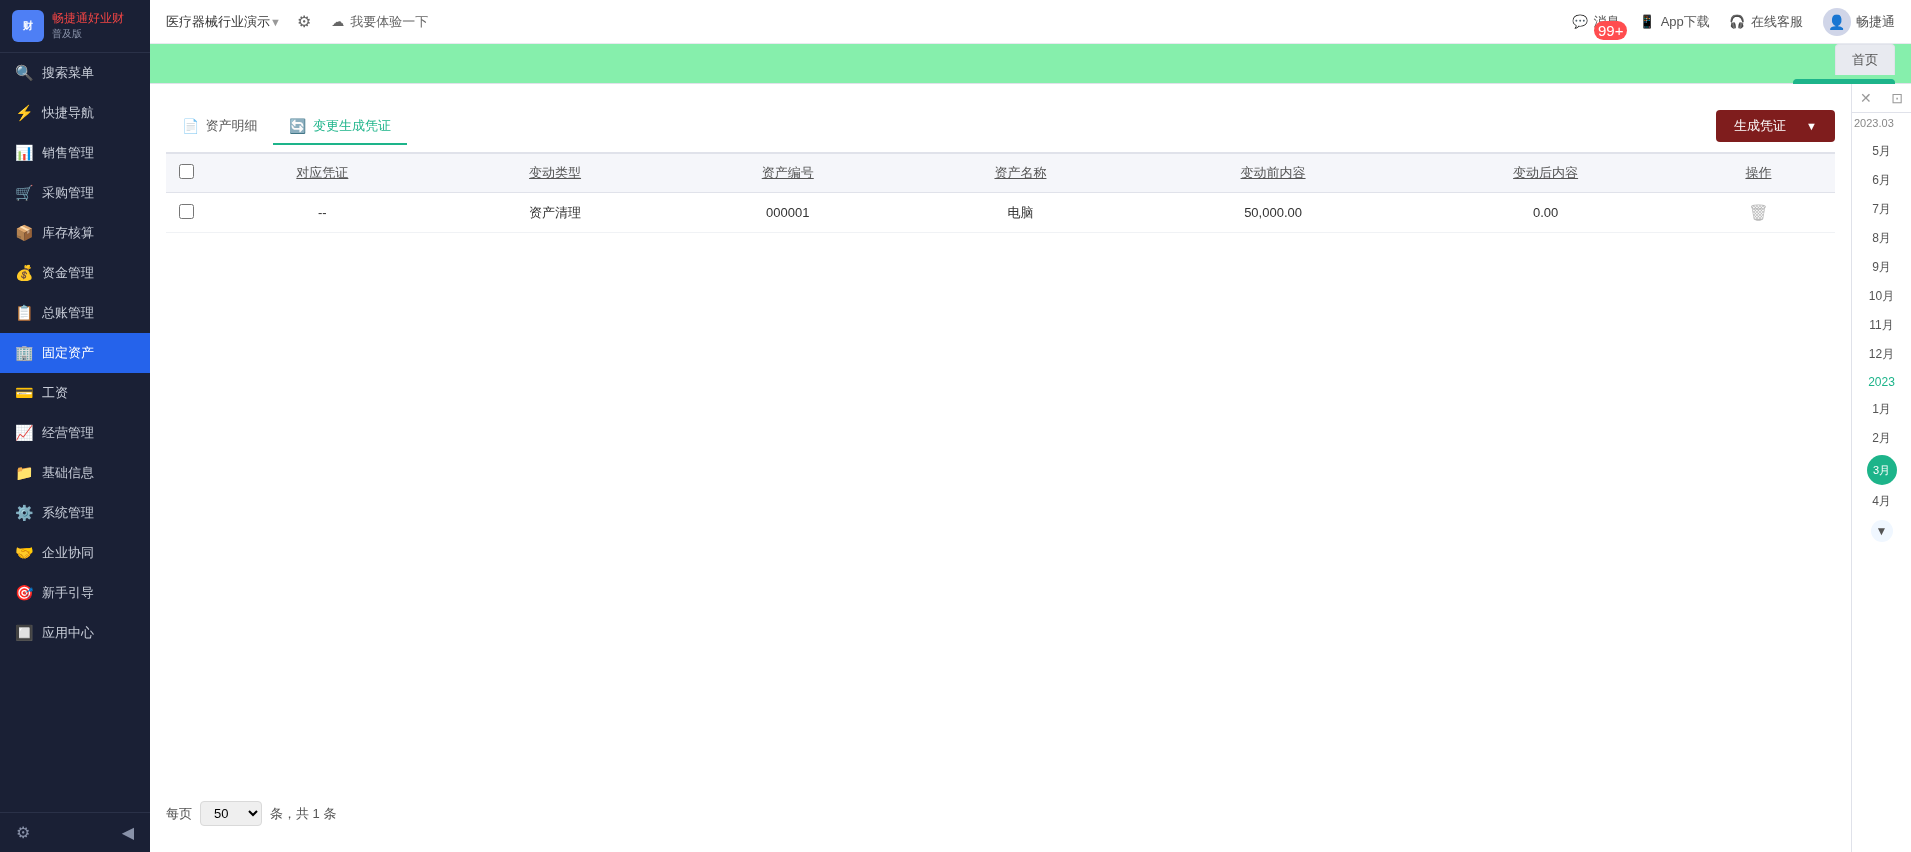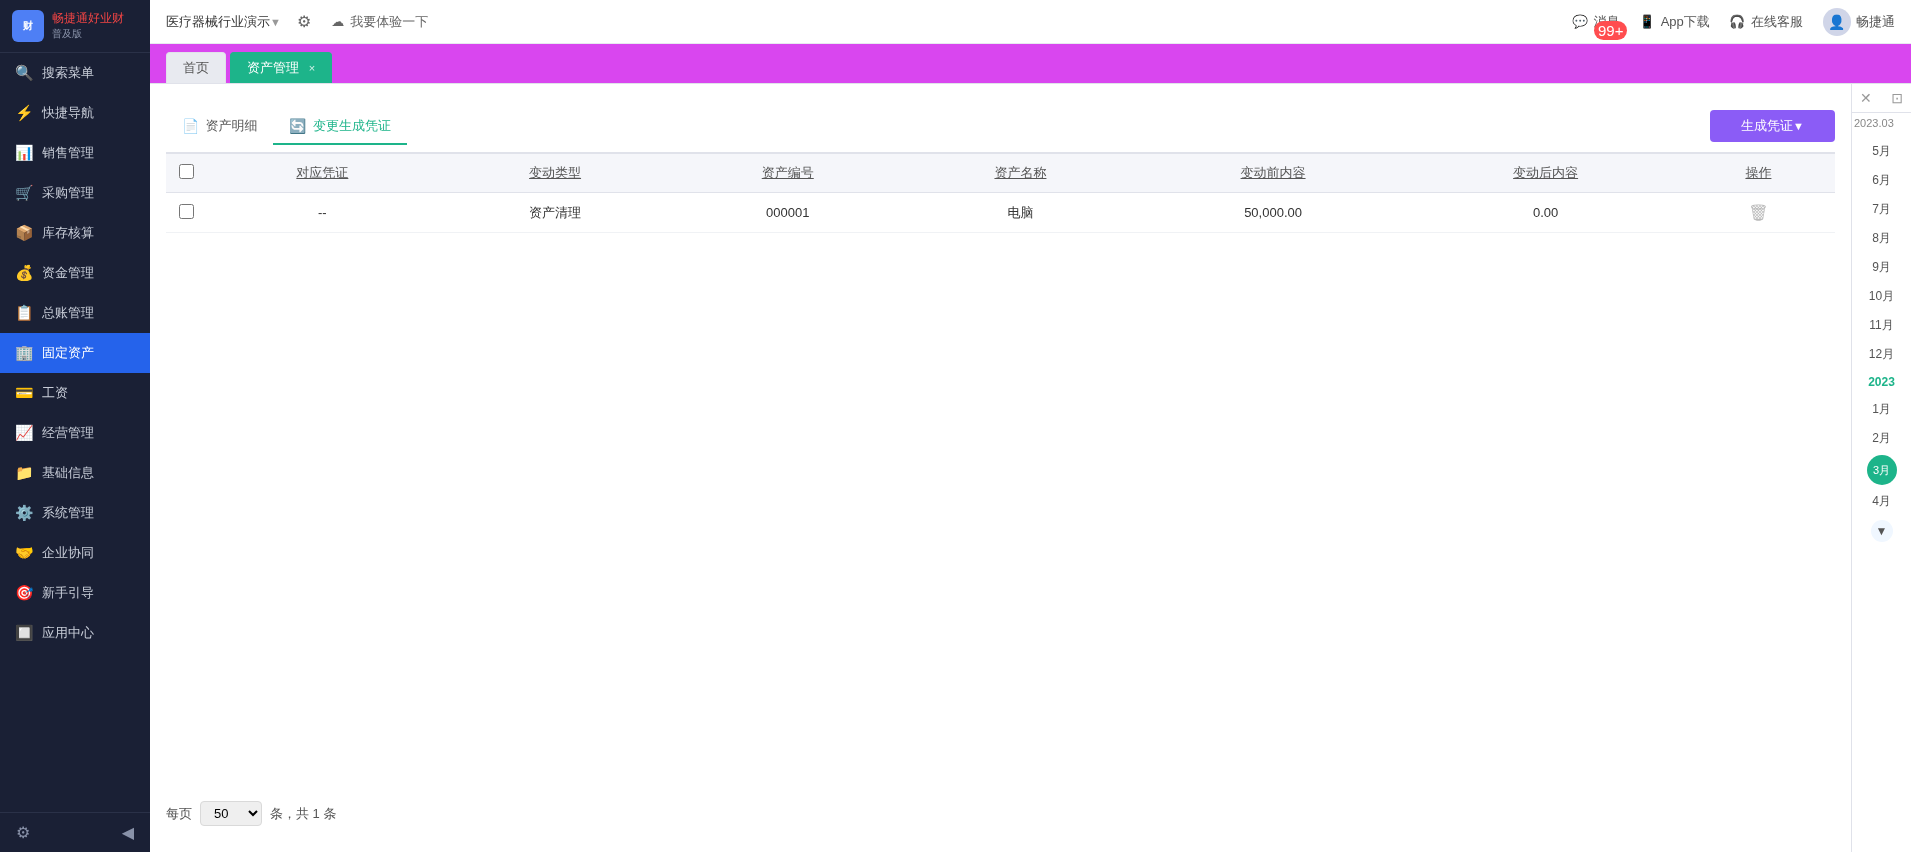--- a/index.html
+++ b/index.html
@@ -99,26 +99,27 @@
     }
     .topbar-avatar {
       width: 28px; height: 28px; border-radius: 50%;
       background: #d0d5e8; display: flex; align-items: center; justify-content: center;
       color: #666; font-size: 14px;
     }
 
     
     .tabbar {
       height: 40px;
-      background: #d946ef;
+      background: #86efac;
       border-bottom: 1px solid #e0e2ea;
       display: flex;
       align-items: flex-end;
       padding: 0 16px;
       gap: 4px;
+      flex-direction: column;
     }
     .tab {
       padding: 6px 16px;
       border-radius: 4px 4px 0 0;
       cursor: pointer;
       font-size: 13px;
       color: #555;
       background: #e8eaf0;
       border: 1px solid #e0e2ea;
       border-bottom: none;
@@ -171,28 +172,28 @@
     .sub-tab-icon { font-size: 14px; }
 
     
     .table-toolbar {
       display: flex;
       justify-content: flex-end;
       align-items: center;
       padding: 10px 0;
     }
     .btn-generate {
-      background: #8b5cf6;
+      background: #7f1d1d;
       color: white;
       border: none;
-      padding: 7px 31px;
+      padding: 7px 18px;
       border-radius: 4px;
       cursor: pointer;
       font-size: 13px;
-      display: flex; align-items: center; gap: 0;
+      display: flex; align-items: center; gap: 20px;
     }
     .btn-arrow { font-size: 11px; }
 
     
     .data-table {
       width: 100%;
       border-collapse: collapse;
       font-size: 13px;
     }
     .data-table th {
@@ -283,21 +284,21 @@
     .month-item.current {
       background: #1db48a;
       color: white;
       border-radius: 50%;
       width: 30px; height: 30px;
       margin: 2px auto;
       padding: 0;
       display: flex; align-items: center; justify-content: center;
       font-size: 11px;
     }
-    .month-item.year-2023 { color: #1db48a; font-weight: bold; }
+    .month-item.year-2023 { color: #1db48a; font-weight: normal; }
     .calendar-nav {
       width: 22px; height: 22px;
       border-radius: 50%;
       background: #f0f7ff;
       display: flex; align-items: center; justify-content: center;
       margin: 4px auto;
       cursor: pointer;
       color: #555;
       font-size: 12px;
     }

